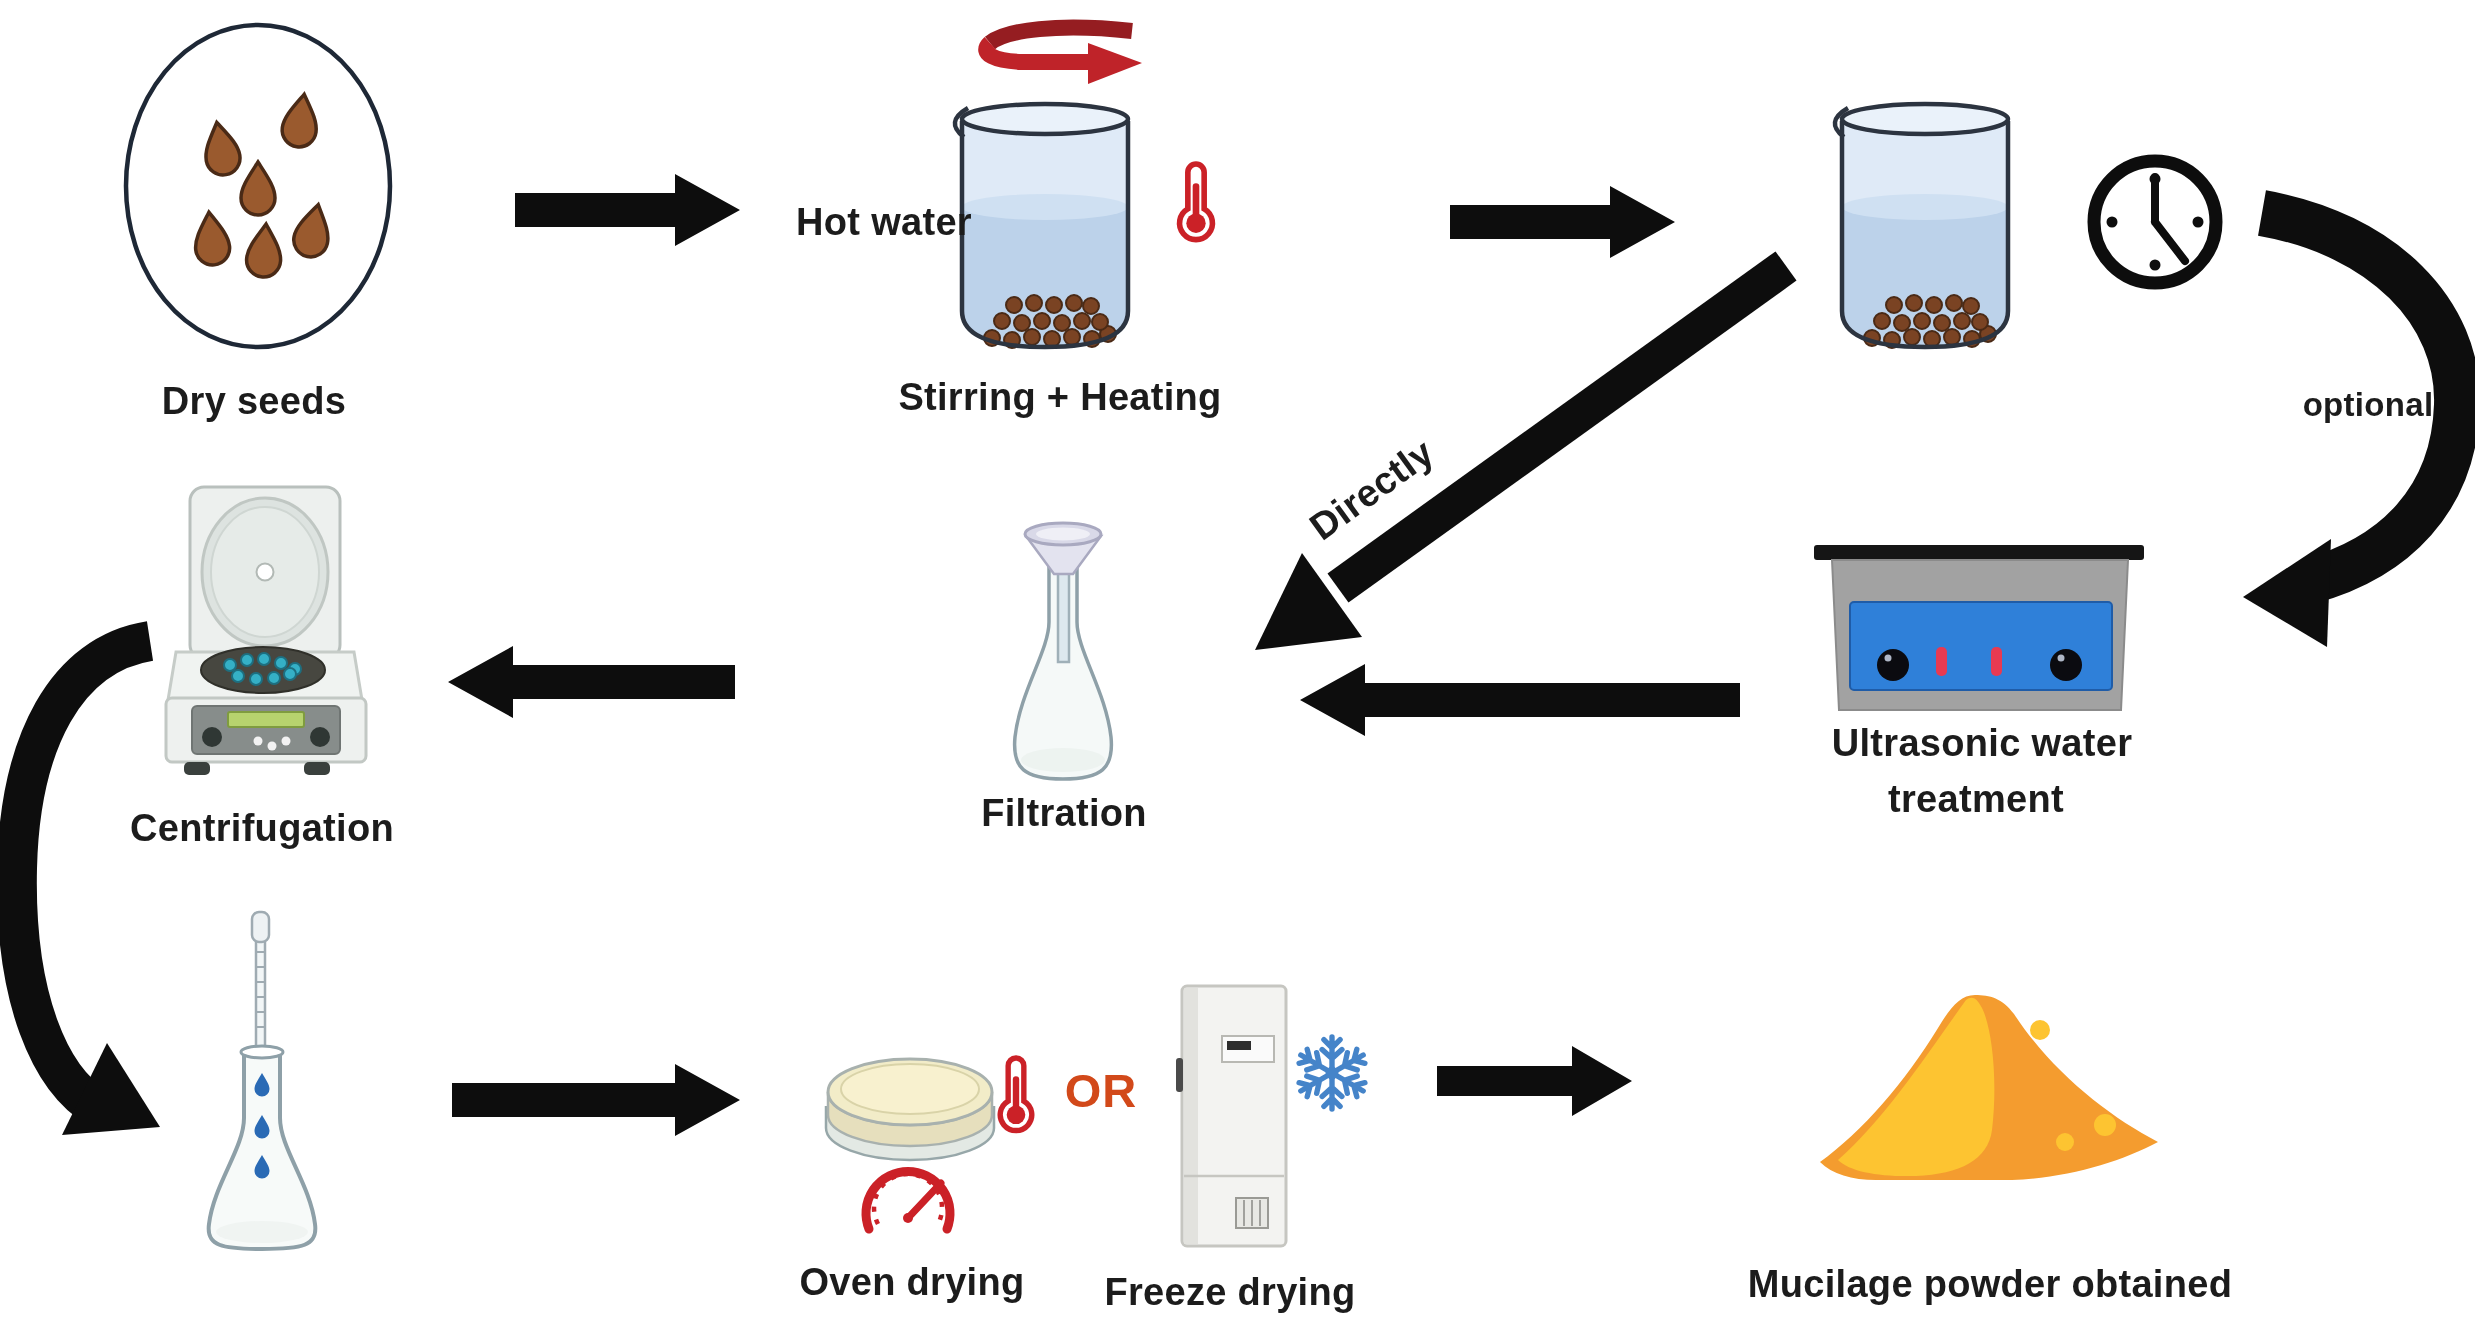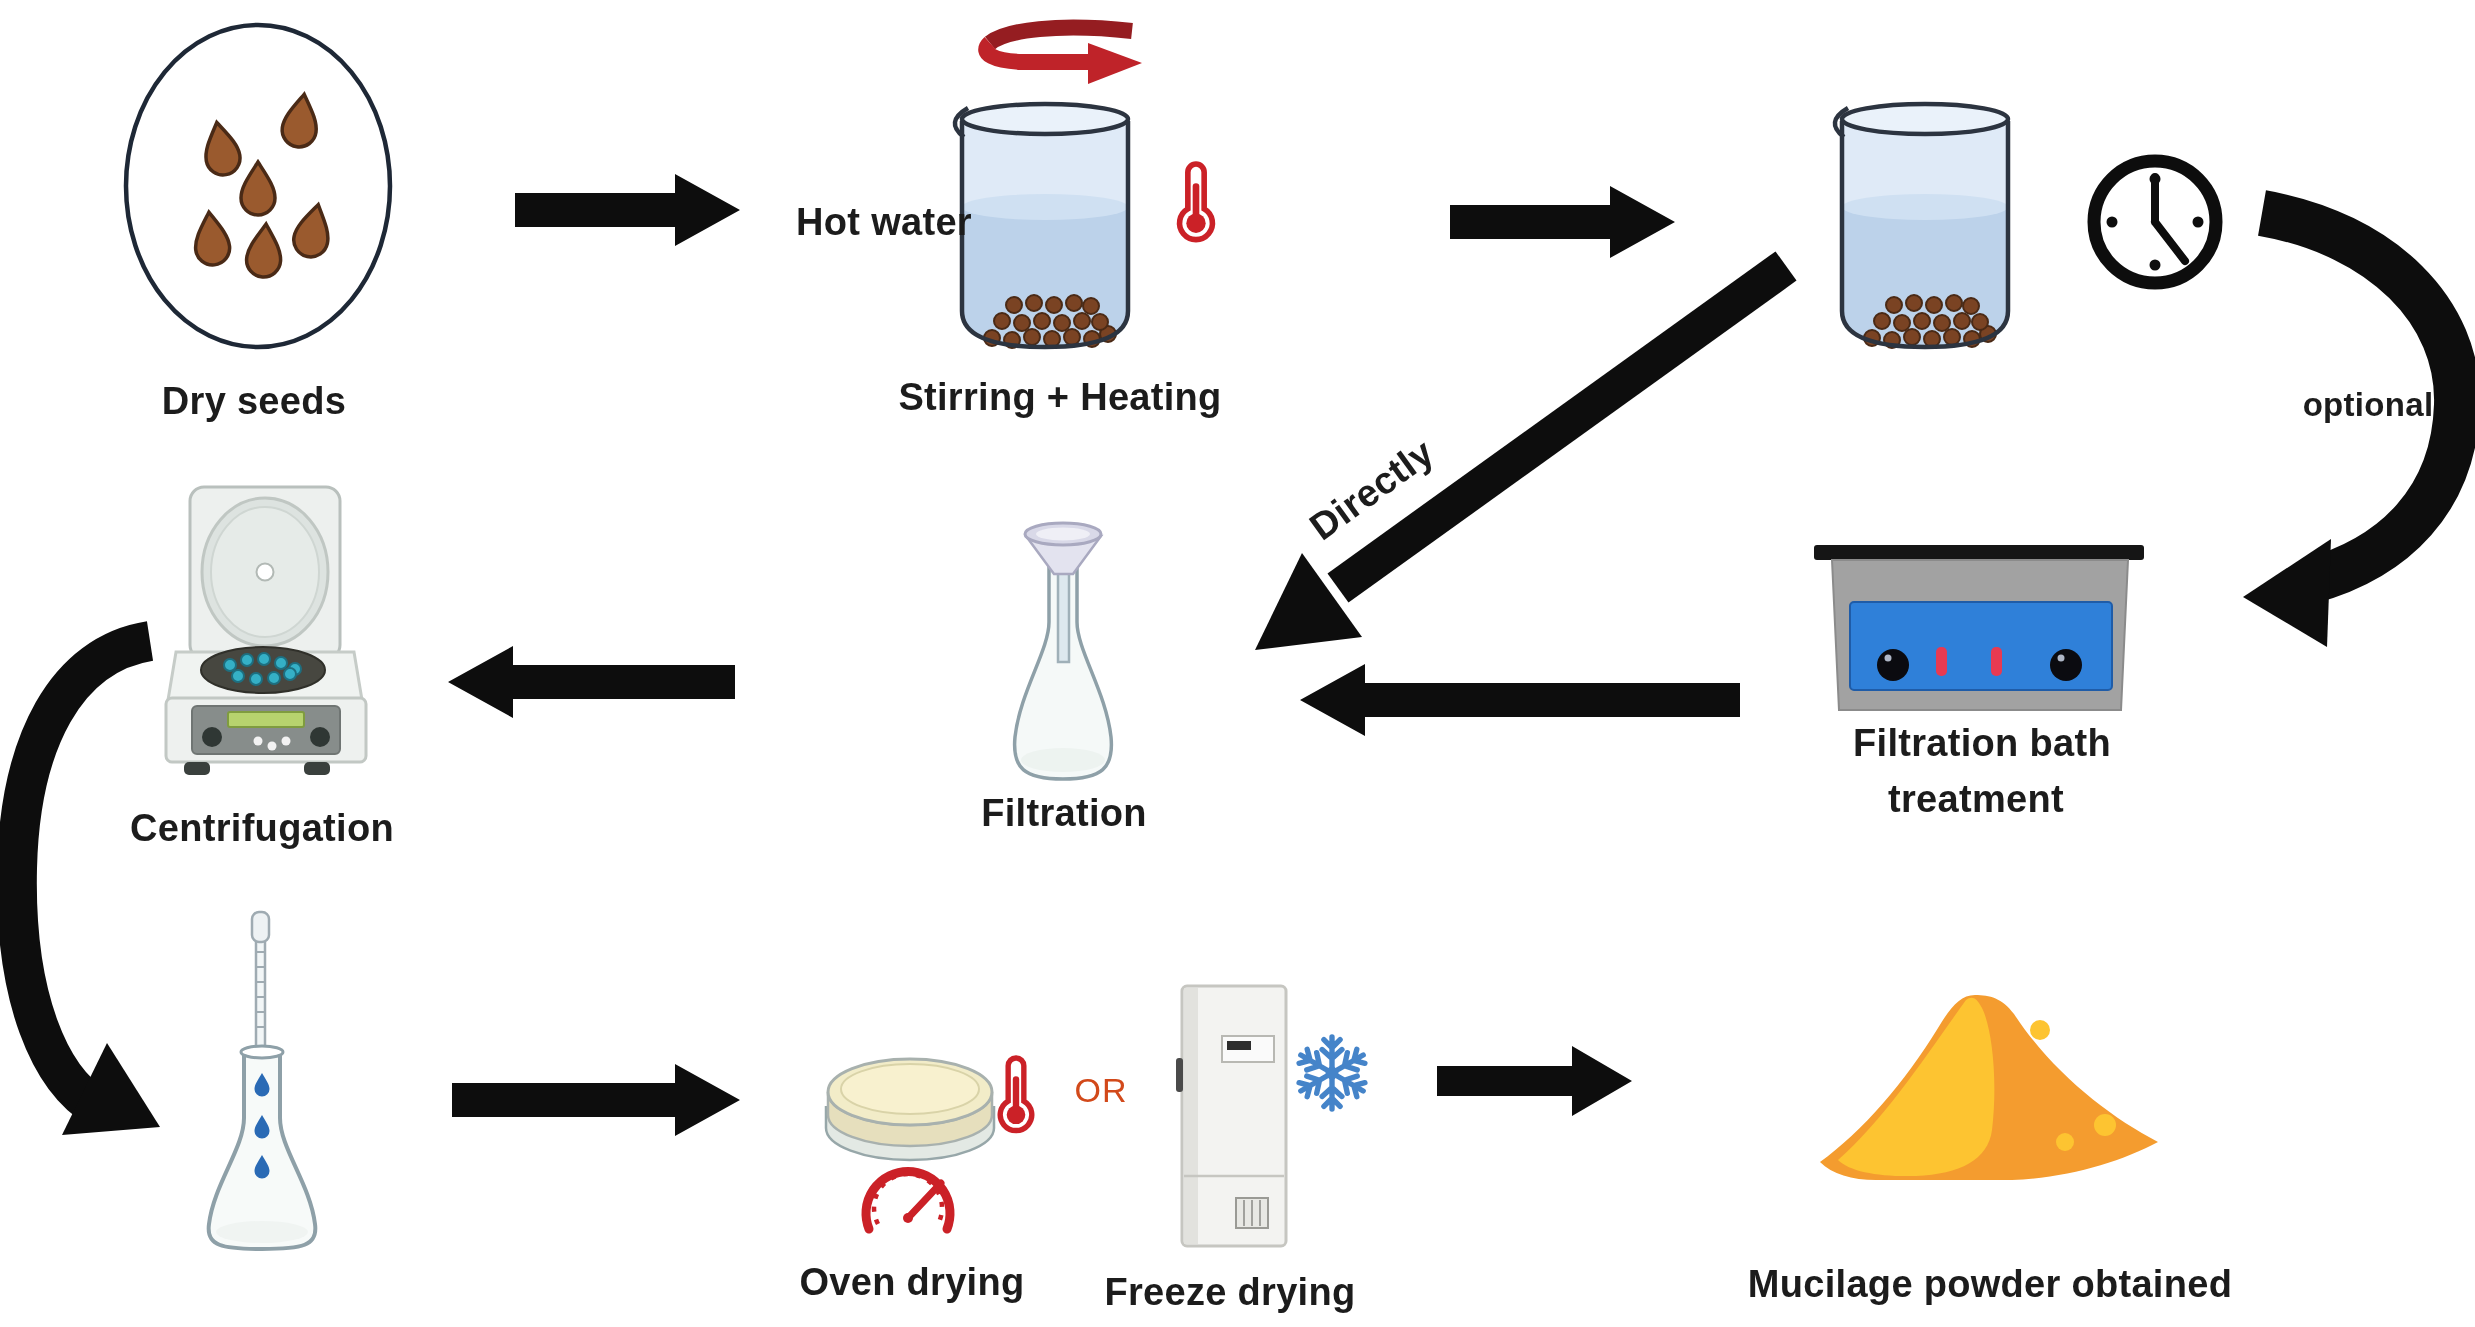--- a/index.html
+++ b/index.html
@@ -4,21 +4,21 @@
 <style>
   html,body{margin:0;padding:0;background:#ffffff;}
   #stage{position:relative;width:2475px;height:1327px;background:#fff;overflow:hidden;
          font-family:"Liberation Sans",sans-serif;}
   .art{position:absolute;left:0;top:0;}
   .label{position:absolute;transform:translate(-50%,-50%);white-space:nowrap;
          font-family:"Liberation Sans",sans-serif;font-weight:600;font-size:38px;
          color:var(--ink,#1c1c1c);letter-spacing:.3px;}
   .label.small{font-size:33px;}
   .label.rot{transform:translate(-50%,-50%) rotate(-36deg);}
-  .label.or{font-size:34px;font-weight:400;color:var(--or_orange,#d2491a);letter-spacing:1px;}
+  .label.or{font-size:47px;font-weight:700;color:var(--or_orange,#d2491a);letter-spacing:1px;}
   .k-arrow{fill:var(--arrow_black,#0d0d0d);}
   .k-arrow-stroke{stroke:var(--arrow_black,#0d0d0d);fill:none;}
 </style>
 </head>
 <body>
 
 <div id="stage">
 
 <svg class="art" width="2475" height="1327" viewBox="0 0 2475 1327" xmlns="http://www.w3.org/2000/svg">
   <defs>
@@ -228,21 +228,21 @@
     <circle cx="2040" cy="1030" r="10" style="fill:var(--powder_yellow,#fdc431)"></circle>
     <circle cx="2105" cy="1125" r="11" style="fill:var(--powder_yellow,#fdc431)"></circle>
     <circle cx="2065" cy="1142" r="9" style="fill:var(--powder_yellow,#fdc431)"></circle>
   </g>
 </svg>
 
 <div class="label" style="left:254px;top:401px">Dry seeds</div>
 <div class="label" style="left:884px;top:222px">Hot water</div>
 <div class="label" style="left:1060px;top:397px">Stirring + Heating</div>
 <div class="label small" style="left:2368px;top:405px">optional</div>
-<div class="label" style="left:1982px;top:743px">Filtration bath</div>
+<div class="label" style="left:1982px;top:743px">Ultrasonic water</div>
 <div class="label" style="left:1976px;top:799px">treatment</div>
 <div class="label rot" style="left:1372px;top:490px">Directly</div>
 <div class="label" style="left:1064px;top:813px">Filtration</div>
 <div class="label" style="left:262px;top:828px">Centrifugation</div>
 <div class="label" style="left:912px;top:1282px">Oven drying</div>
 <div class="label or" style="left:1101px;top:1090px">OR</div>
 <div class="label" style="left:1230px;top:1292px">Freeze drying</div>
 <div class="label" style="left:1990px;top:1284px">Mucilage powder obtained</div>
 
 </div>

